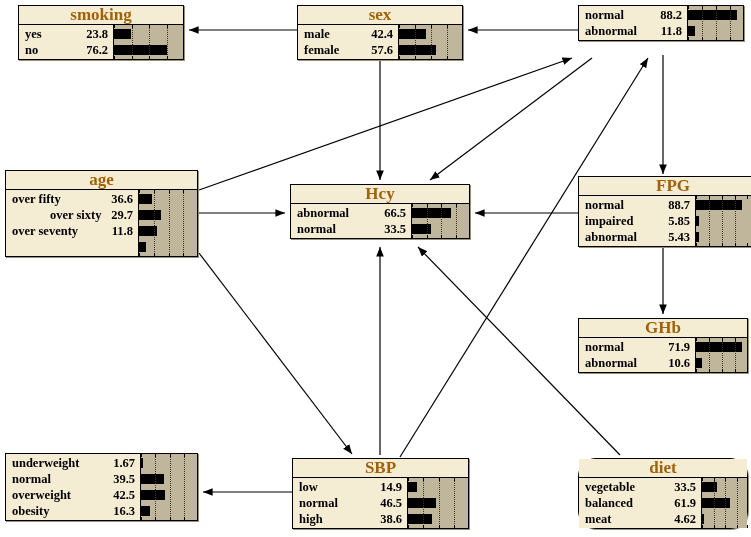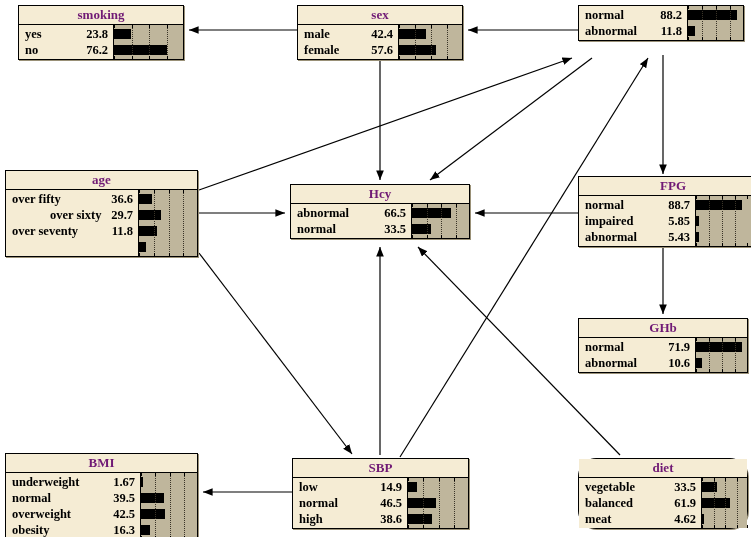--- a/index.html
+++ b/index.html
@@ -16,26 +16,26 @@
   .node{
     position:absolute;
     background:#f2e8cf;
     border:1px solid #000;
     box-sizing:border-box;
     box-shadow:1px 1px 0 #9a9178;
   }
   .node-title{
     text-align:center;
     font-weight:bold;
-    font-size:13px;
+    font-size:17px;
     line-height:17px;
     height:18px;
     border-bottom:1px solid #000;
     background:#f5ecd4;
-    color:#701a75;
+    color:#a16207;
   }
   .node-body{
     display:flex;
     flex-direction:row;
     background:#f5ecd4;
   }
   .rows{
     flex:0 0 auto;
     padding:1px 0 1px 0;
   }
@@ -384,21 +384,20 @@
             <div class="tick" style="left: 26px;"></div>
             <div class="tickb" style="left: 26px;"></div>
             <div class="tick" style="left: 39px;"></div>
             <div class="tickb" style="left: 39px;"></div>
             <div class="tick" style="left: 51px;"></div>
             <div class="tickb" style="left: 51px;"></div>
           </div>
         </div>
       </div>
       <div class="node" style="left: 5px; top: 453px; width: 193px;">
-        <div class="node-title">BMI</div>
         <div class="node-body">
           <div class="rows" style="width: 134px;">
             <div class="row">
               <span class="lbl" style="width: 92px;">underweight</span>
               <span class="val" style="width: 42px;">1.67</span>
             </div>
             <div class="row">
               <span class="lbl" style="width: 92px;">normal</span>
               <span class="val" style="width: 42px;">39.5</span>
             </div>

